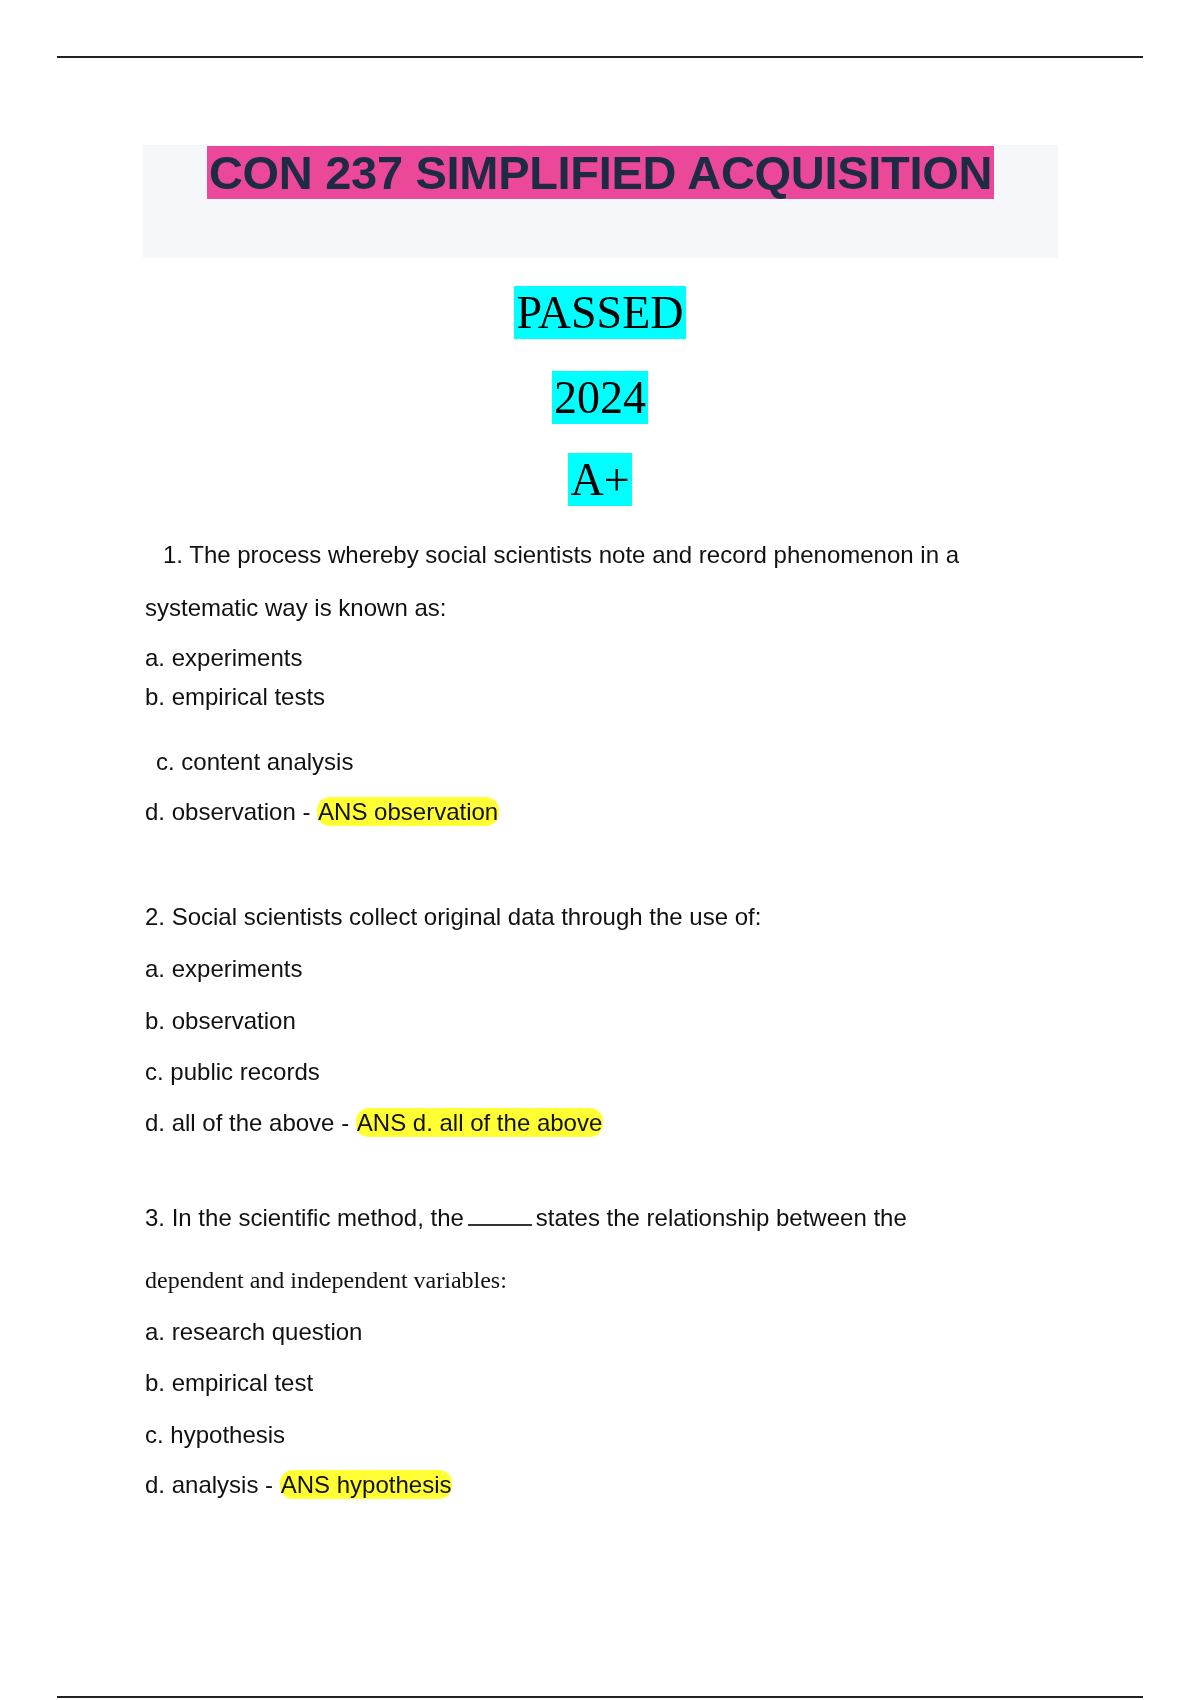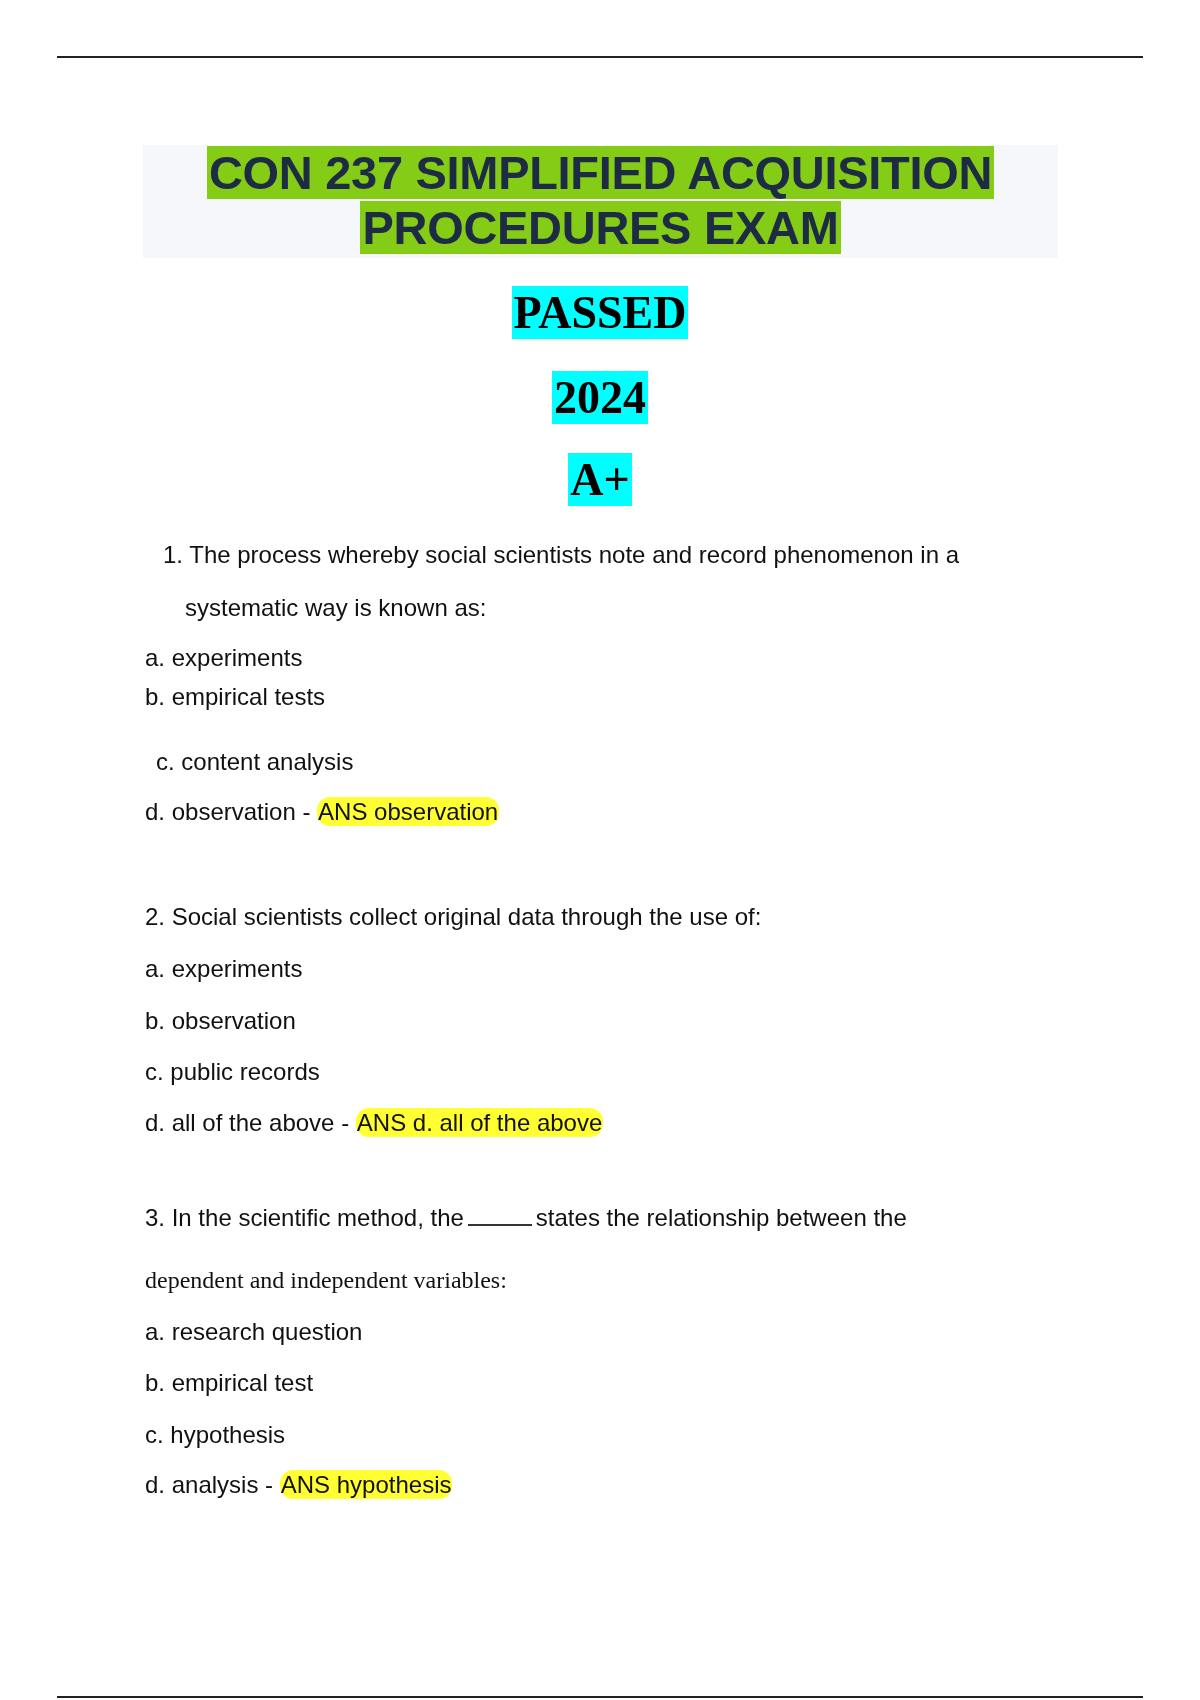--- a/index.html
+++ b/index.html
@@ -36,31 +36,31 @@
     }
     .title-line {
       font-family: "Liberation Sans", sans-serif;
       font-weight: bold;
       font-size: 47px;
       line-height: 55px;
       color: #1d2b45;
       letter-spacing: -0.3px;
     }
     .title-line span {
-      background: #84cc16;
+      background: #ec4899;
       padding: 0 2px;
     }
 
     .badge-line {
       position: absolute;
       left: 0;
       width: 1200px;
       text-align: center;
       font-family: "Liberation Serif", serif;
-      font-weight: bold;
+      font-weight: normal;
       color: #000000;
       font-size: 46px;
       line-height: 56px;
     }
     .badge-line span {
       background: #00ffff;
       padding: 1px 2px;
     }
     .badge-passed { top: 285px; }
     .badge-year { top: 370px; }
@@ -96,31 +96,30 @@
       margin: 0 4px;
     }
   </style>
 </head>
 <body>
 
 <div class="rule top"></div>
 
 <div class="title-block">
   <div class="title-line"><span>CON 237 SIMPLIFIED ACQUISITION</span></div>
-  <div class="title-line"><span>PROCEDURES EXAM</span></div>
 </div>
 
 <div class="badge-line badge-passed"><span>PASSED</span></div>
 <div class="badge-line badge-year"><span>2024</span></div>
 <div class="badge-line badge-grade"><span>A+</span></div>
 
 <div class="questions">
 
   <div class="line" style="top:10px; left:18px;">1. The process whereby social scientists note and record phenomenon in a</div>
-  <div class="line" style="top:63px;margin-left:40px;">systematic way is known as:</div>
+  <div class="line" style="top:63px;">systematic way is known as:</div>
   <div class="line" style="top:113px;">a. experiments</div>
   <div class="line" style="top:152px;">b. empirical tests</div>
   <div class="line" style="top:217px;margin-left:11px;">c. content analysis</div>
   <div class="line" style="top:267px;"><span>d. observation - </span><span class="ans">ANS observation</span></div>
 
   <div class="line" style="top:372px;">2. Social scientists collect original data through the use of:</div>
   <div class="line" style="top:424px;">a. experiments</div>
   <div class="line" style="top:476px;">b. observation</div>
   <div class="line" style="top:527px;">c. public records</div>
   <div class="line" style="top:578px;"><span>d. all of the above - </span><span class="ans">ANS d. all of the above</span></div>

